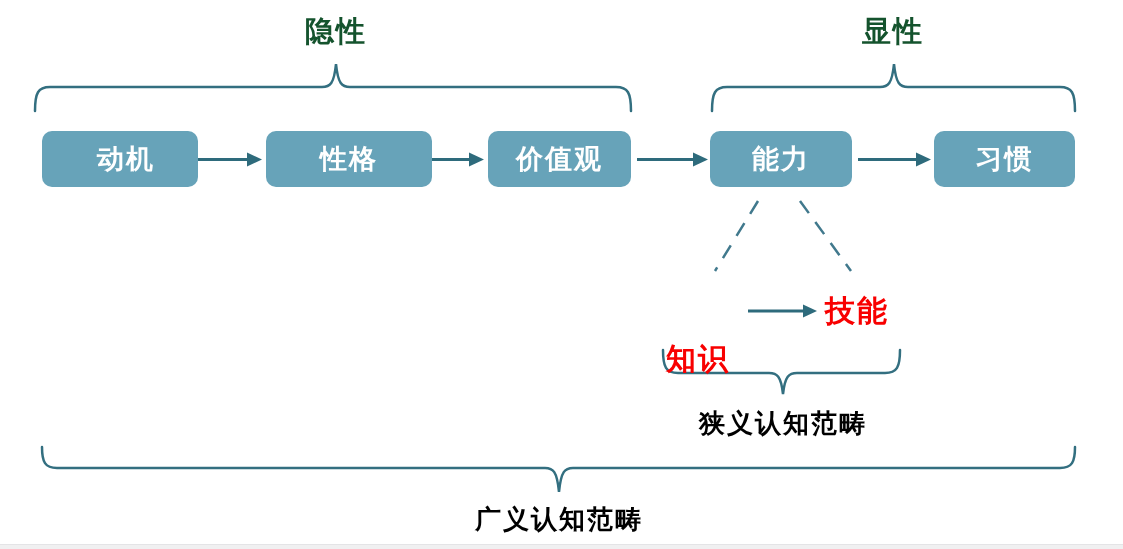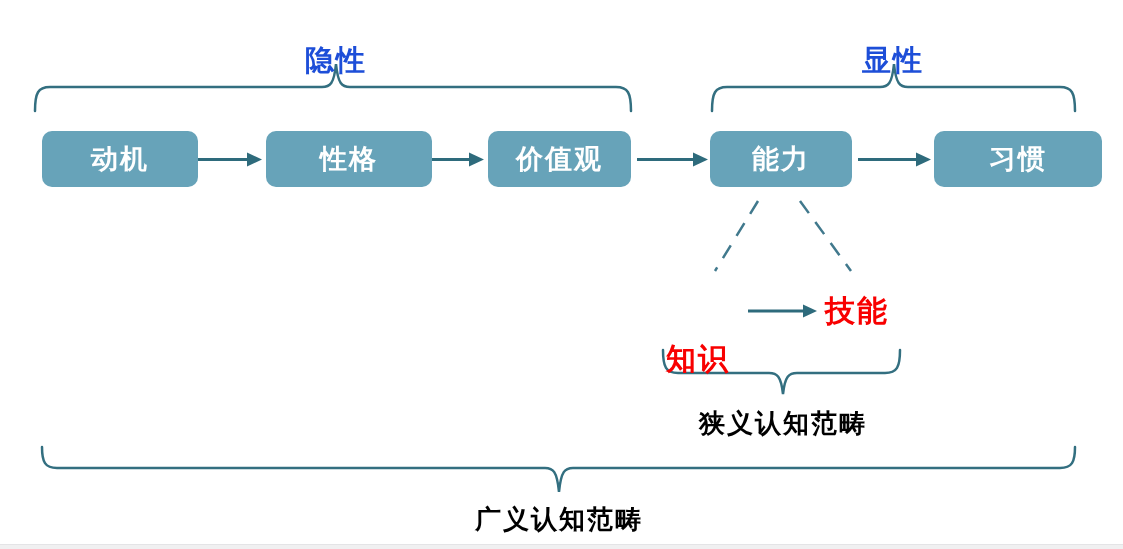--- a/index.html
+++ b/index.html
@@ -15,23 +15,23 @@
     position:absolute;
     top:131px;height:56px;
     background:#67A3B9;
     border-radius:10px;
     display:flex;align-items:center;justify-content:center;
     color:#ffffff;
     font-size:27px;font-weight:bold;
     letter-spacing:2px;
   }
   .toplabel{
-    position:absolute;top:41px;
+    position:absolute;top:12px;
     transform:translateX(-50%);
-    color:#1d4ed8;font-size:29px;font-weight:bold;
+    color:#14532d;font-size:29px;font-weight:bold;
     letter-spacing:2px;white-space:nowrap;
   }
   .redlabel{
     position:absolute;top:291px;
     transform:translateX(-50%);
     color:#F80000;font-size:30px;font-weight:bold;
     letter-spacing:2px;white-space:nowrap;
   }
   .bottomlabel{
     position:absolute;
@@ -85,25 +85,25 @@
       <polygon points="803,304.5 817,311 803,317.5" fill="#2E6B7C"></polygon>
     </g>
 
     <line x1="758" y1="201" x2="715" y2="271" stroke="#41798D" stroke-width="2.5" stroke-dasharray="15,11"></line>
     <line x1="800" y1="201" x2="851" y2="271" stroke="#41798D" stroke-width="2.5" stroke-dasharray="15,11"></line>
   </svg>
 
   <div class="toplabel" style="left:336px;">隐性</div>
   <div class="toplabel" style="left:893px;">显性</div>
 
-  <div class="node" style="left:42px;width:156px;">动机</div>
+  <div class="node" style="left:42px;width:144px;padding-left:12px;">动机</div>
   <div class="node" style="left:266px;width:166px;">性格</div>
   <div class="node" style="left:488px;width:143px;">价值观</div>
   <div class="node" style="left:710px;width:142px;">能力</div>
-  <div class="node" style="left:934px;width:168px;">习惯</div>
+  <div class="node" style="left:934px;width:141px;">习惯</div>
 
   <div class="redlabel" style="left:698px;margin-top:48px;">知识</div>
   <div class="redlabel" style="left:857px;">技能</div>
 
   <div class="bottomlabel narrow-pos" style="left:783px;">狭义认知范畴</div>
   <div class="bottomlabel broad-pos" style="left:559px;">广义认知范畴</div>
 
   <div class="bottom-edge"></div>
 </div>
 

